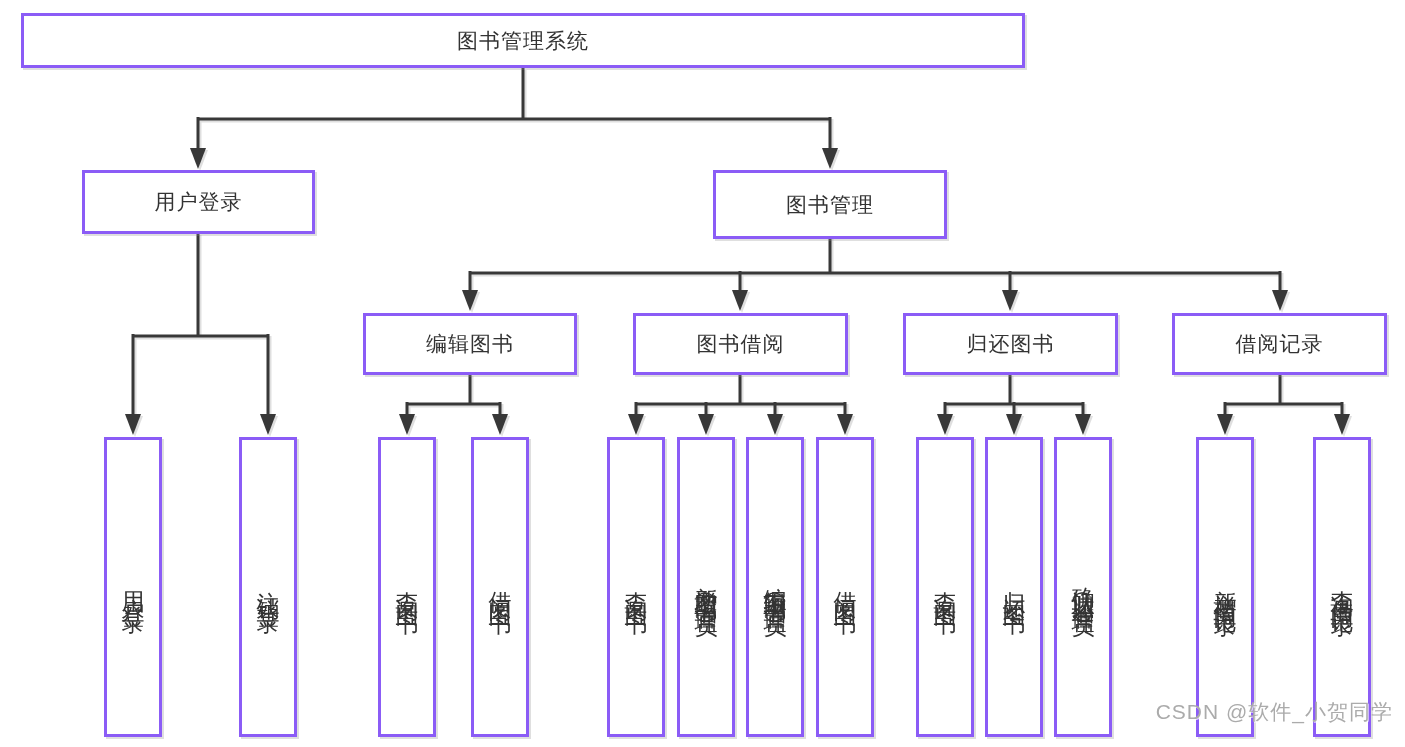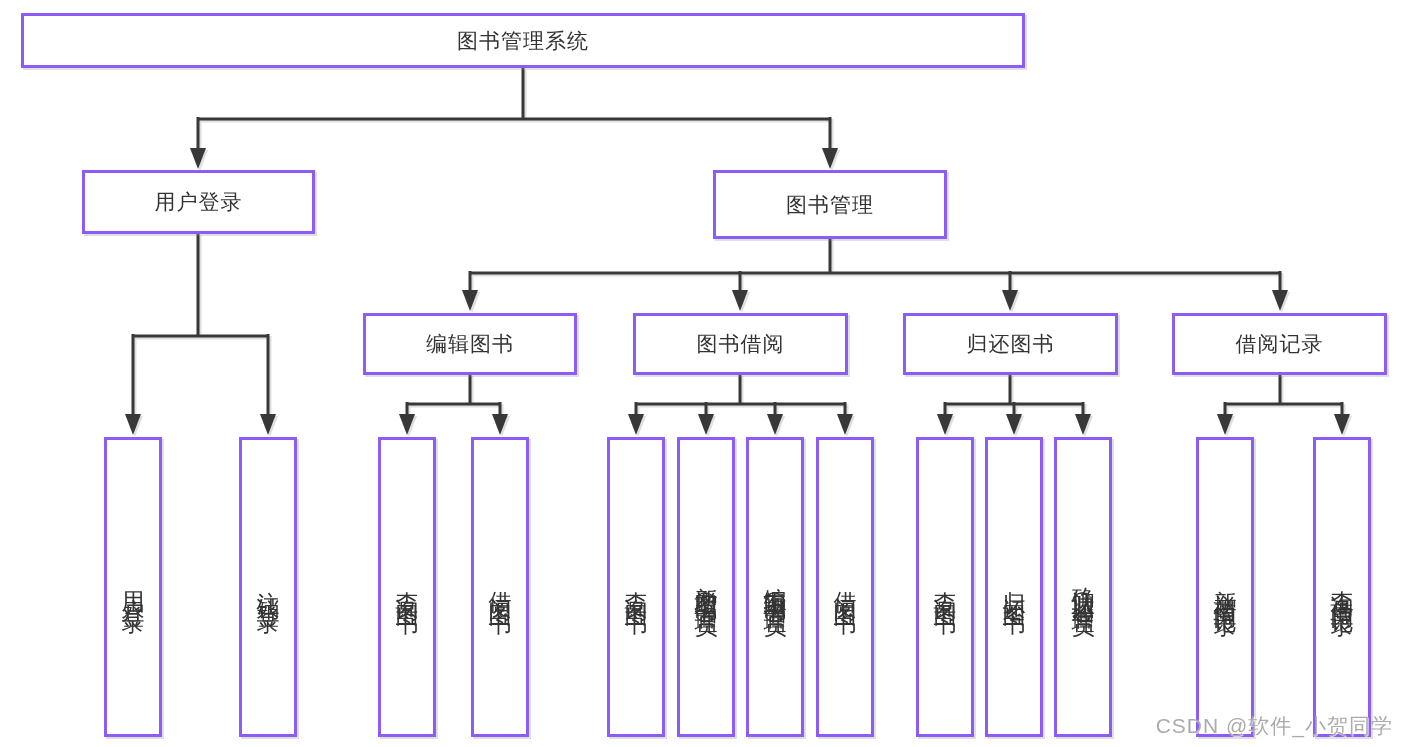--- a/index.html
+++ b/index.html
@@ -48,21 +48,21 @@
     writing-mode: vertical-rl;
     text-orientation: mixed;
     font-size: 23px;
     letter-spacing: 7px;
     line-height: 1;
     color: #333333;
   }
   .watermark {
     position: absolute;
     right: 12px;
-    bottom: 7px;
+    bottom: 21px;
     font-size: 21px;
     color: #ababab;
     letter-spacing: 1px;
     z-index: 3;
     white-space: nowrap;
     text-shadow: 1px 1px 0 rgba(255,255,255,0.7);
   }
 </style>
 </head>
 <body>

